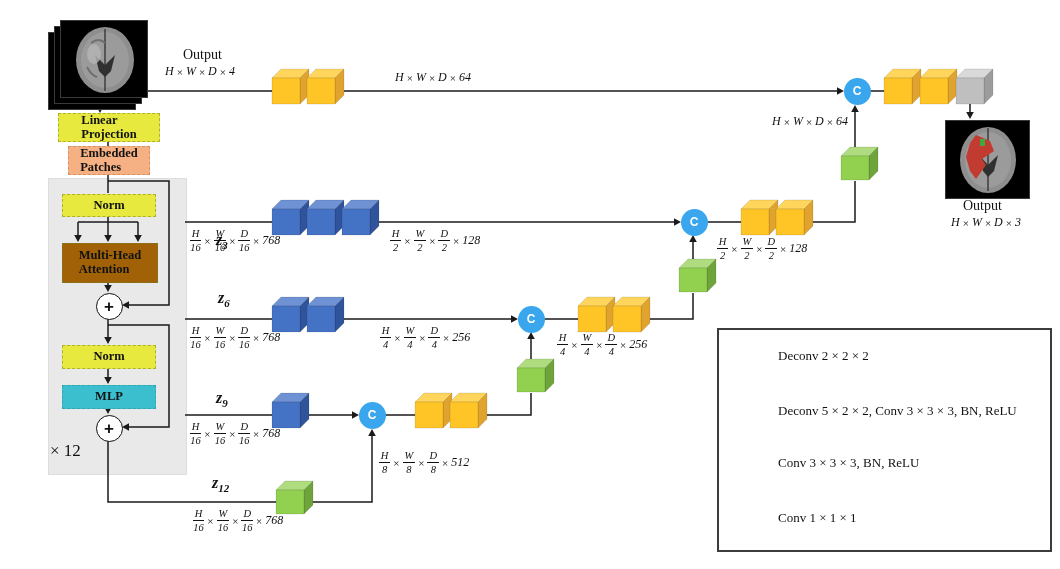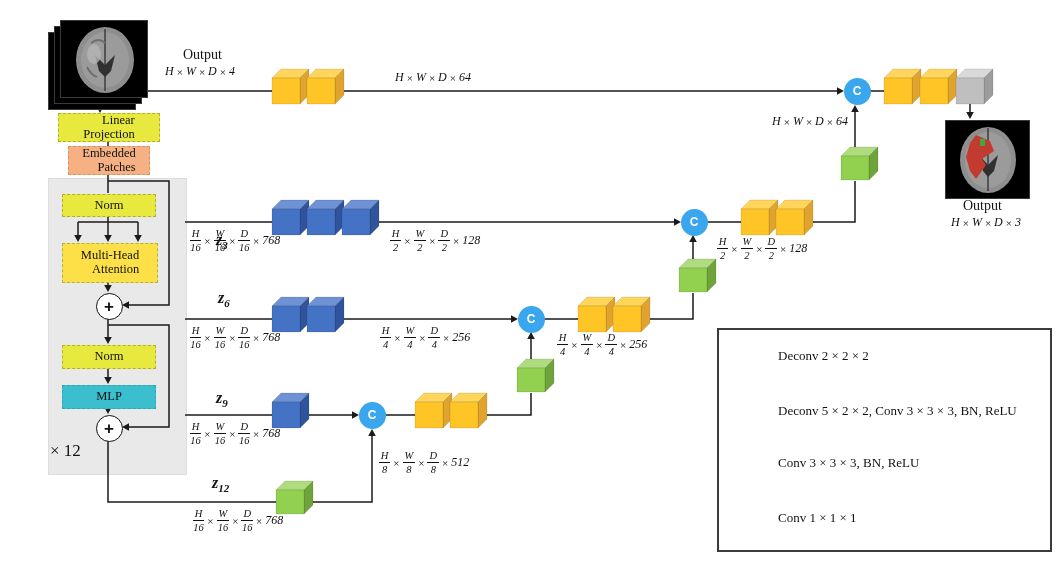--- a/index.html
+++ b/index.html
@@ -1,21 +1,21 @@
 <!DOCTYPE html>
 <html><head>
 <meta charset="utf-8">
 <style>
   html,body{margin:0;padding:0;background:#fff;}
   .canvas{position:relative;width:1060px;height:569px;background:#fff;overflow:hidden;
           font-family:"Liberation Serif",serif;color:#111;}
   #wires{position:absolute;left:0;top:0;z-index:2;pointer-events:none;}
   .gray-block{position:absolute;z-index:1;border:1px solid #ddd;}
   .box{position:absolute;z-index:3;display:flex;align-items:center;justify-content:center;
-       text-align:right;font-size:12.5px;line-height:1.1;white-space:pre-line;}
+       text-align:left;font-size:12.5px;line-height:1.1;white-space:pre-line;font-weight:bold;}
   .box.lp,.box.norm{border:1px dashed rgba(130,130,40,.55);}
   .box.ep{border:1px dashed rgba(195,125,70,.6);}
   .box.mha{border:1px dashed rgba(90,140,70,.5);}
   .box.mlp{border:1px dashed rgba(40,140,150,.5);}
   .plus{position:absolute;z-index:3;width:25px;height:25px;border-radius:50%;background:#fff;
         border:1.6px solid #111;display:flex;align-items:center;justify-content:center;
         font:700 17px "Liberation Sans",sans-serif;line-height:1;}
   .concat{position:absolute;z-index:3;width:27px;height:27px;border-radius:50%;color:#fff;
         display:flex;align-items:center;justify-content:center;
         font:700 12px "Liberation Sans",sans-serif;}
@@ -241,21 +241,21 @@
       <span>D</span>
       <span class="times">×</span>
       <span>4</span>
     </div>
 
   <div class="box lp" style="left: 58px; top: 113px; width: 100px; height: 27px; background: rgb(231, 233, 63);">Linear
 Projection</div>
   <div class="box ep" style="left: 68px; top: 146px; width: 80px; height: 27px; background: rgb(245, 177, 131);">Embedded
 Patches</div>
   <div class="box norm" style="left: 62px; top: 194px; width: 92px; height: 21px; background: rgb(231, 233, 63);">Norm</div>
-  <div class="box mha" style="left: 62px; top: 243px; width: 94px; height: 38px; background: #fde047;">Multi-Head
+  <div class="box mha" style="left: 62px; top: 243px; width: 94px; height: 38px; background: #a16207;">Multi-Head
 Attention</div>
   <div class="plus" style="left:95.5px;top:292.5px;">+</div>
   <div class="box norm" style="left: 62px; top: 345px; width: 92px; height: 22px; background: rgb(231, 233, 63);">Norm</div>
   <div class="box mlp" style="left: 62px; top: 385px; width: 92px; height: 22px; background: rgb(59, 191, 207);">MLP</div>
   <div class="plus" style="left:95.5px;top:414.5px;">+</div>
   <div class="repeat" style="left:50px;top:441px;">× 12</div>
 
   <div class="zlabel" style="left:216px;top:195px;margin-top:36px;"><span>z</span><sub>3</sub></div>
   <div class="zlabel" style="left:218px;top:289px;font-family:Liberation Serif, serif;"><span>z</span><sub>6</sub></div>
   <div class="zlabel" style="left:216px;top:389px;"><span>z</span><sub>9</sub></div>

